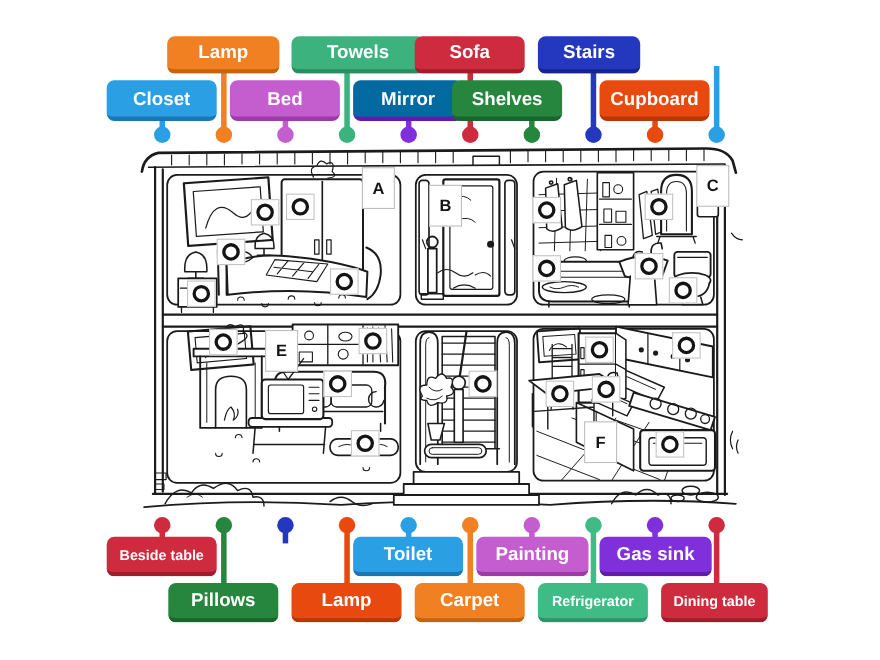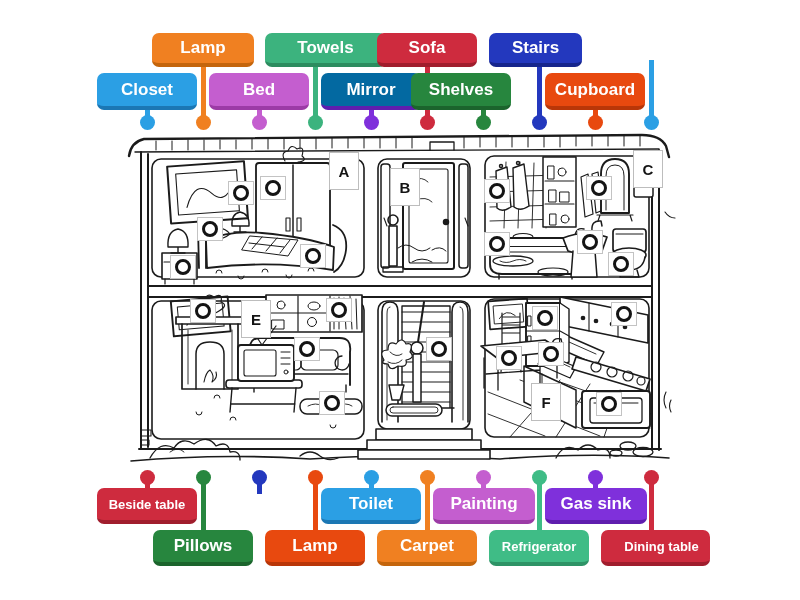--- a/index.html
+++ b/index.html
@@ -449,16 +449,16 @@
     </div>
   <div class="tag b2" style="left: 265px; width: 100px; background: rgb(232, 73, 15); border-bottom-color: rgb(185, 54, 8);">
       <span>Lamp</span>
     </div>
   <div class="tag b2" style="left: 377px; width: 100px; background: rgb(240, 128, 33); border-bottom-color: rgb(196, 101, 12);">
       <span>Carpet</span>
     </div>
   <div class="tag b2 small" style="left: 489px; width: 100px; background: rgb(63, 188, 134); border-bottom-color: rgb(46, 147, 102);">
       <span>Refrigerator</span>
     </div>
-  <div class="tag b2 small" style="left: 601px; width: 97px; background: rgb(206, 43, 62); border-bottom-color: rgb(160, 29, 45); padding-left: 12px;">
+  <div class="tag b2 small" style="left: 601px; width: 97px; background: rgb(206, 43, 62); border-bottom-color: rgb(160, 29, 45);">
       <span>Dining table</span>
     </div>
 </div>
 
 </body></html>

